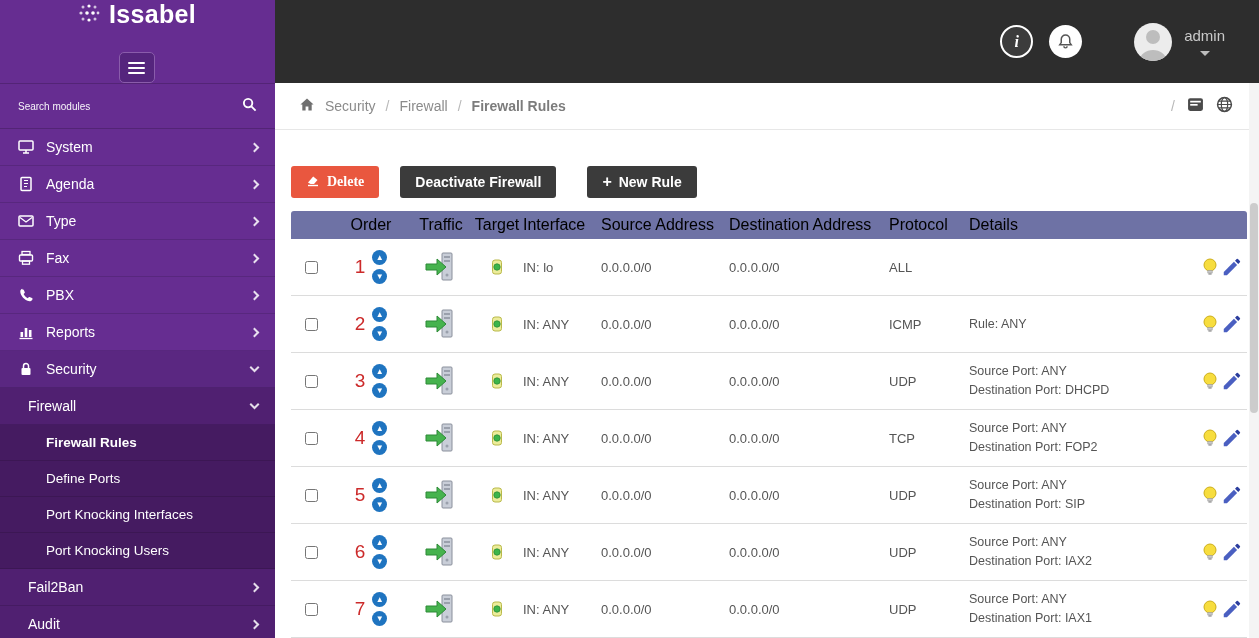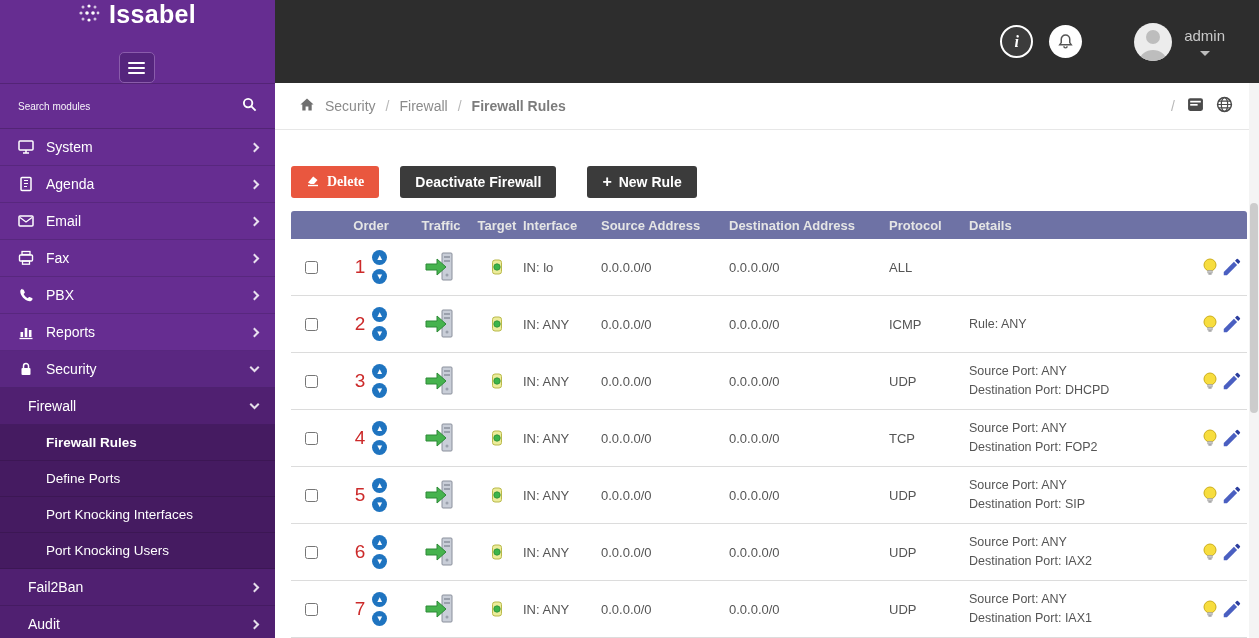--- a/index.html
+++ b/index.html
@@ -47,21 +47,21 @@
   .content { flex:1; padding-left:16px; background:#fff; }
   .btn-row { margin:36px 0 13px 0; display:flex; align-items:center; }
   .btn { height:32px; border:none; border-radius:3px; color:#fff; font-size:14px; font-weight:bold; padding:0 15px; display:inline-flex; align-items:center; gap:7px; cursor:pointer; font-family:"Liberation Sans", sans-serif; }
   .btn-delete { background:#e9573f; margin-right:21px;font-family:Liberation Serif, serif; }
   .btn-dark { background:#3b3b3b;justify-content:flex-end; }
   .btn-deactivate { margin-right:31px; }
   .plus { font-weight:bold; font-size:16px; line-height:1; }
 
   .rules-table { margin-right:12px; }
   .thead, .trow { display:grid; grid-template-columns:40px 80px 60px 52px 78px 128px 160px 80px 1fr 72px; align-items:center; }
-  .thead { background:#6e72a5; color:#e5e5e5; font-size:13px; font-weight:bold; height:28px; border-radius:3px 3px 0 0; }
+  .thead { background:#6e72a5; color:#000000; font-size:16px; font-weight:normal; height:28px; border-radius:3px 3px 0 0; }
   .th { white-space:nowrap; }
   .th.center { text-align:center; }
   .trow { height:57px; border-bottom:1px solid #dcdcdc; font-size:13px; color:#555; }
   .cell { display:flex; align-items:center; }
   .c-check { justify-content:center; }
   .c-check input { width:13px; height:13px; cursor:pointer; }
   .c-order { justify-content:center; gap:7px; }
   .order-num { color:#cc2a2a; font-size:19px; }
   .arrows { display:flex; flex-direction:column; gap:4px; }
   .arr { width:15px; height:15px; border-radius:50%; background:#1f74c0; color:#fff; font-size:8px; display:flex; align-items:center; justify-content:center; cursor:pointer; }
@@ -135,21 +135,21 @@
       <span class="mi-label">Agenda</span>
       <span class="chev right"></span>
     </div>
     <div class="mi">
       <span class="mi-icon">
           <svg width="16" height="16" viewBox="0 0 16 16">
             <rect x="1" y="3" width="14" height="10" rx="1" fill="none" stroke="#fff" stroke-width="1.5"></rect>
             <path d="M2 4.5l6 4.5 6-4.5" fill="none" stroke="#fff" stroke-width="1.3"></path>
           </svg>
         </span>
-      <span class="mi-label">Email</span>
+      <span class="mi-label">Type</span>
       <span class="chev right"></span>
     </div>
     <div class="mi">
       <span class="mi-icon">
           <svg width="16" height="16" viewBox="0 0 16 16">
             <rect x="4" y="1.5" width="8" height="3" fill="none" stroke="#fff" stroke-width="1.3"></rect>
             <rect x="1.5" y="5" width="13" height="6" rx="1" fill="none" stroke="#fff" stroke-width="1.4"></rect>
             <rect x="4.5" y="11" width="7" height="3.2" fill="none" stroke="#fff" stroke-width="1.3"></rect>
           </svg>
         </span>

